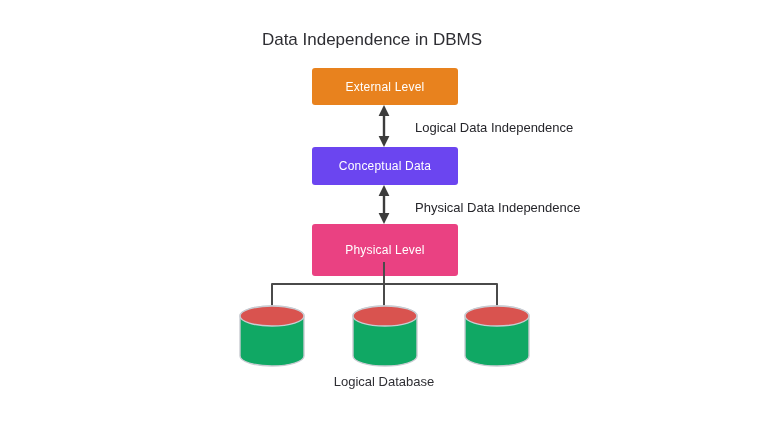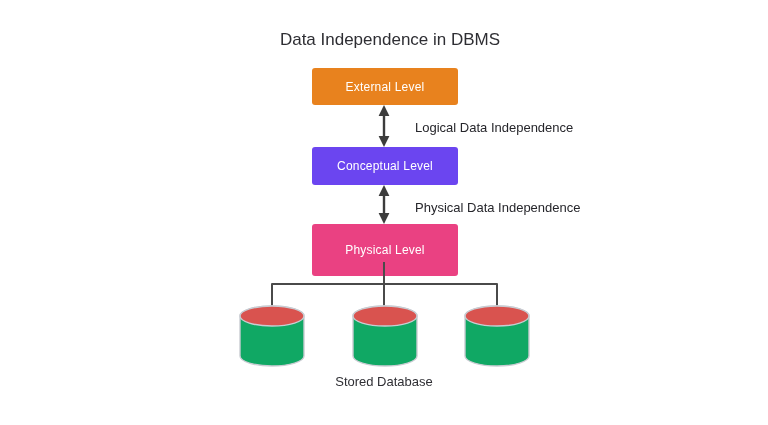--- a/index.html
+++ b/index.html
@@ -8,21 +8,21 @@
     position: relative;
     width: 768px;
     height: 425px;
     background: #ffffff;
     font-family: "Liberation Sans", sans-serif;
     overflow: hidden;
   }
   .title {
     position: absolute;
     top: 30px;
-    left: 390px;
+    left: 372px;
     transform: translateX(-50%);
     font-size: 17px;
     font-weight: 500;
     color: #2E2E33;
     white-space: nowrap;
   }
   .level-box {
     position: absolute;
     left: 312px;
     width: 146px;
@@ -70,21 +70,21 @@
 
 <div class="canvas">
 
   <div class="title">Data Independence in DBMS</div>
 
   <div class="level-box box-external" style="background: rgb(232, 130, 30);">
     <span>External Level</span>
   </div>
 
   <div class="level-box box-conceptual" style="background: rgb(107, 69, 240);">
-    <span>Conceptual Level</span>
+    <span>Conceptual Data</span>
   </div>
 
   <div class="level-box box-physical" style="background: rgb(234, 65, 130);">
     <span>Physical Level</span>
   </div>
 
   <svg class="v-arrow arrow-1" viewBox="0 0 14 42">
     <line x1="7" y1="8" x2="7" y2="34" stroke-width="2.4" stroke="#3C3C3C"></line>
     <polygon points="7,0 1.6,11 12.4,11" fill="#3C3C3C"></polygon>
     <polygon points="7,42 1.6,31 12.4,31" fill="#3C3C3C"></polygon>
@@ -111,15 +111,15 @@
   <svg class="cylinder cyl-2" viewBox="0 0 68 64">
     <path d="M2,12 L2,52 A32,10 0 0 0 66,52 L66,12 A32,10 0 0 0 2,12 Z" stroke-width="1.4" fill="#10A864" stroke="#C9CCD2"></path>
     <ellipse cx="34" cy="12" rx="32" ry="10" stroke-width="1.4" fill="#D9534F" stroke="#C9CCD2"></ellipse>
   </svg>
 
   <svg class="cylinder cyl-3" viewBox="0 0 68 64">
     <path d="M2,12 L2,52 A32,10 0 0 0 66,52 L66,12 A32,10 0 0 0 2,12 Z" stroke-width="1.4" fill="#10A864" stroke="#C9CCD2"></path>
     <ellipse cx="34" cy="12" rx="32" ry="10" stroke-width="1.4" fill="#D9534F" stroke="#C9CCD2"></ellipse>
   </svg>
 
-  <div class="storage-label">Stored Database</div>
+  <div class="storage-label">Logical Database</div>
 
 </div>
 
 </body></html>

